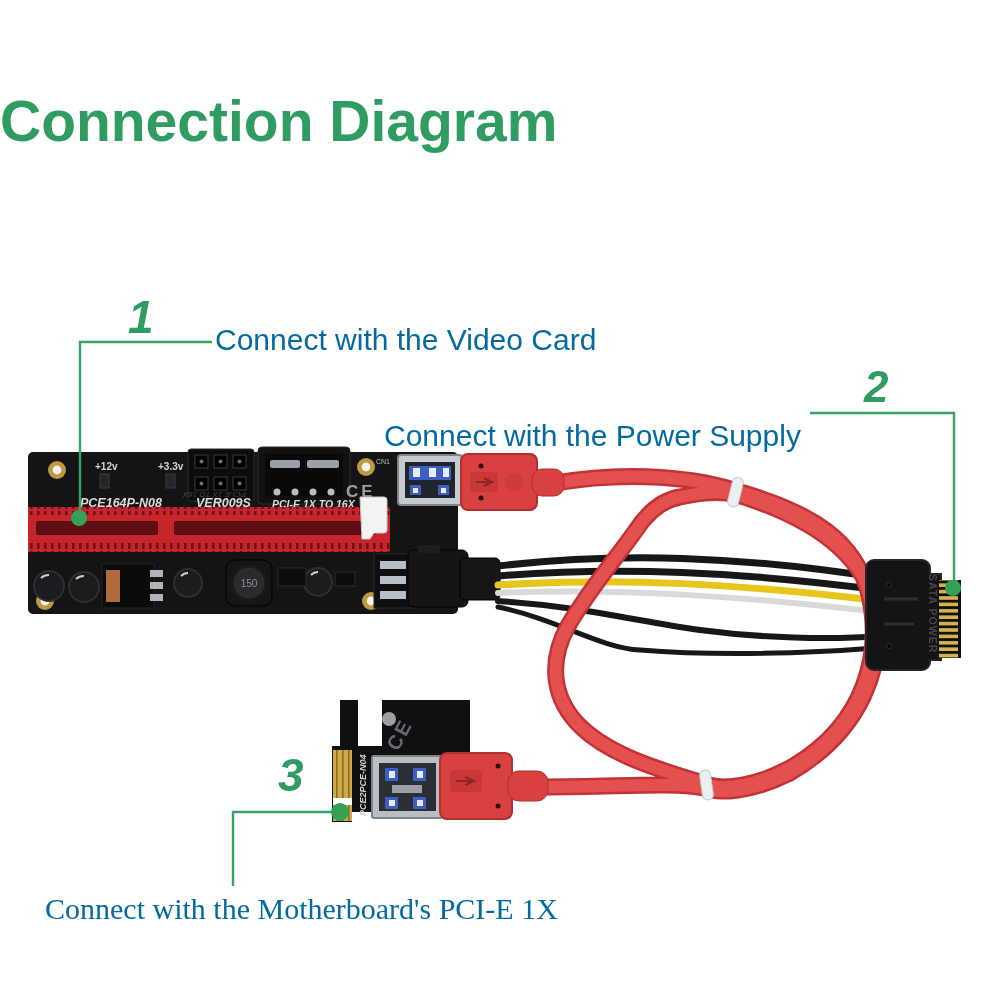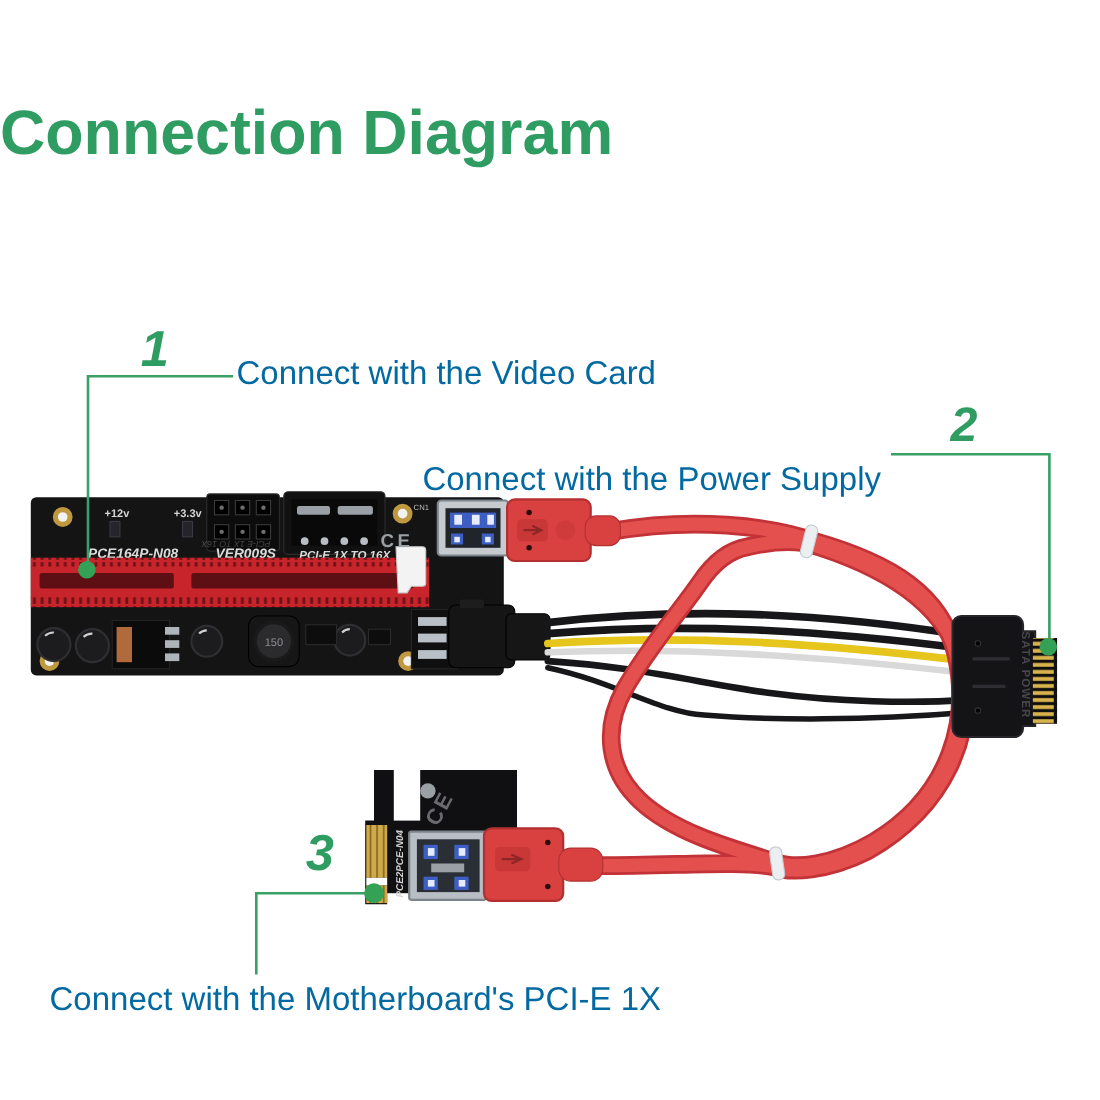--- a/index.html
+++ b/index.html
@@ -8,21 +8,21 @@
   #hw{position:absolute;left:0;top:0;width:1000px;height:1000px;}
   .page-title{position:absolute;left:0;top:88px;width:1000px;text-align:left;
       font-size:57px;font-weight:700;color:#2f9c62;letter-spacing:0px;}
   .callout-label{position:absolute;color:#0369a1;font-size:30px;white-space:nowrap;}
   .callout-num{position:absolute;color:#2f9c62;font-size:46px;font-weight:700;font-style:italic;}
   #num1{left:128px;top:290px;}
   #lbl1{left:215px;top:323px;}
   #num2{left:864px;top:362px;font-size:44px;}
   #lbl2{left:384px;top:372px;margin-top:47px;}
   #num3{left:278px;top:748px;}
-  #lbl3{left:45px;top:892px;}
+  #lbl3{left:45px;top:892px;font-family:Liberation Serif, serif;}
   svg text{font-family:"Liberation Sans",sans-serif;}
 </style>
 </head>
 <body>
 
 <div id="stage">
 
   <svg id="hw" viewBox="0 0 1000 1000">
     <defs>
       <pattern id="slotpins" width="7" height="10" patternUnits="userSpaceOnUse">

